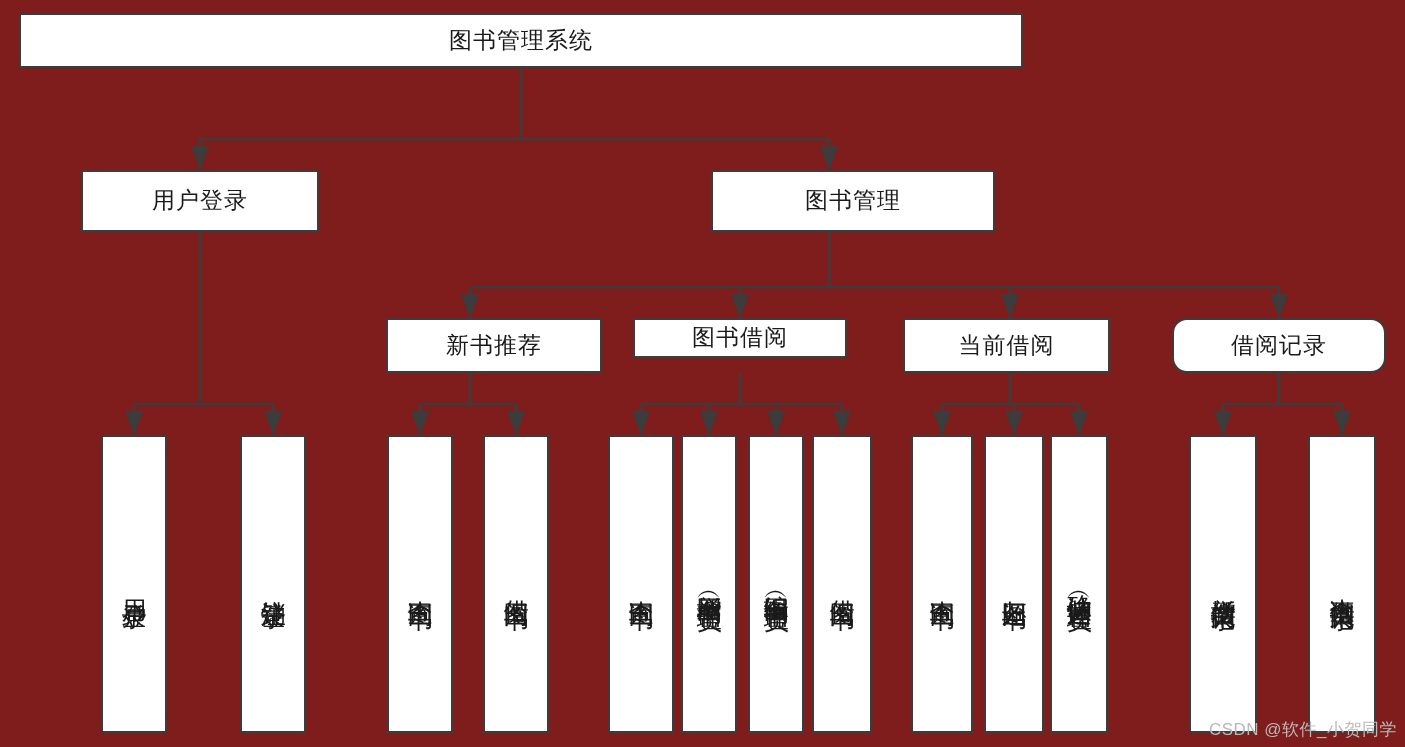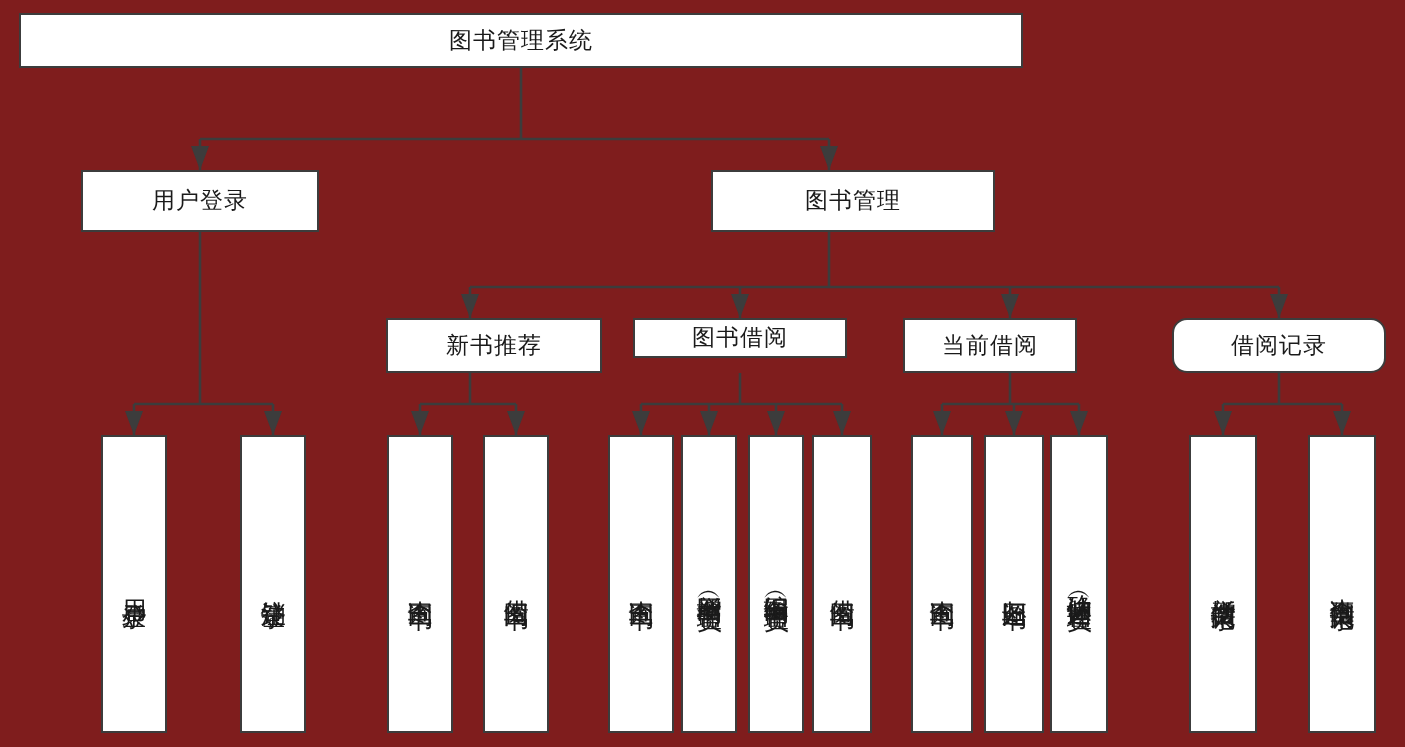--- a/index.html
+++ b/index.html
@@ -134,21 +134,21 @@
       </div>
       <div class="node horiz" style="left: 711px; top: 170px; width: 284px; height: 62px; border-color: rgb(60, 60, 60); color: rgb(26, 26, 26);">
         <span class="htext">图书管理</span>
       </div>
       <div class="node horiz" style="left: 362px; top: 318px; width: 216px; height: 55px; border-color: rgb(60, 60, 60); color: rgb(26, 26, 26); margin-left: 24px;">
         <span class="htext">新书推荐</span>
       </div>
       <div class="node horiz" style="left: 633px; top: 318px; width: 214px; height: 40px; border-color: rgb(60, 60, 60); color: rgb(26, 26, 26);">
         <span class="htext">图书借阅</span>
       </div>
-      <div class="node horiz" style="left: 903px; top: 318px; width: 174px; height: 55px; border-color: rgb(60, 60, 60); color: rgb(26, 26, 26);">
+      <div class="node horiz" style="left: 903px; top: 318px; width: 207px; height: 55px; border-color: rgb(60, 60, 60); color: rgb(26, 26, 26);">
         <span class="htext">当前借阅</span>
       </div>
       <div class="node horiz" style="left: 1172px; top: 318px; width: 214px; height: 55px; border-color: rgb(60, 60, 60); color: rgb(26, 26, 26); border-radius: 15px;">
         <span class="htext">借阅记录</span>
       </div>
       <div class="node vert" style="left: 101px; top: 435px; width: 66px; height: 298px; border-color: rgb(60, 60, 60); color: rgb(26, 26, 26);">
         <span class="vtext">用户登录</span>
       </div>
       <div class="node vert" style="left: 240px; top: 435px; width: 66px; height: 298px; border-color: rgb(60, 60, 60); color: rgb(26, 26, 26);">
         <span class="vtext">注销登录</span>
@@ -180,13 +180,14 @@
       <div class="node vert" style="left: 1050px; top: 435px; width: 58px; height: 298px; border-color: rgb(60, 60, 60); color: rgb(26, 26, 26);">
         <span class="vtext">确认归还（管理员）</span>
       </div>
       <div class="node vert" style="left: 1189px; top: 435px; width: 68px; height: 298px; border-color: rgb(60, 60, 60); color: rgb(26, 26, 26);">
         <span class="vtext">新增借阅记录</span>
       </div>
       <div class="node vert" style="left: 1308px; top: 435px; width: 68px; height: 298px; border-color: rgb(60, 60, 60); color: rgb(26, 26, 26);">
         <span class="vtext">查询借阅记录</span>
       </div>
     </div>
+  <div id="watermark">CSDN @软件_小贺同学</div>
 </div>
 
 </body></html>

